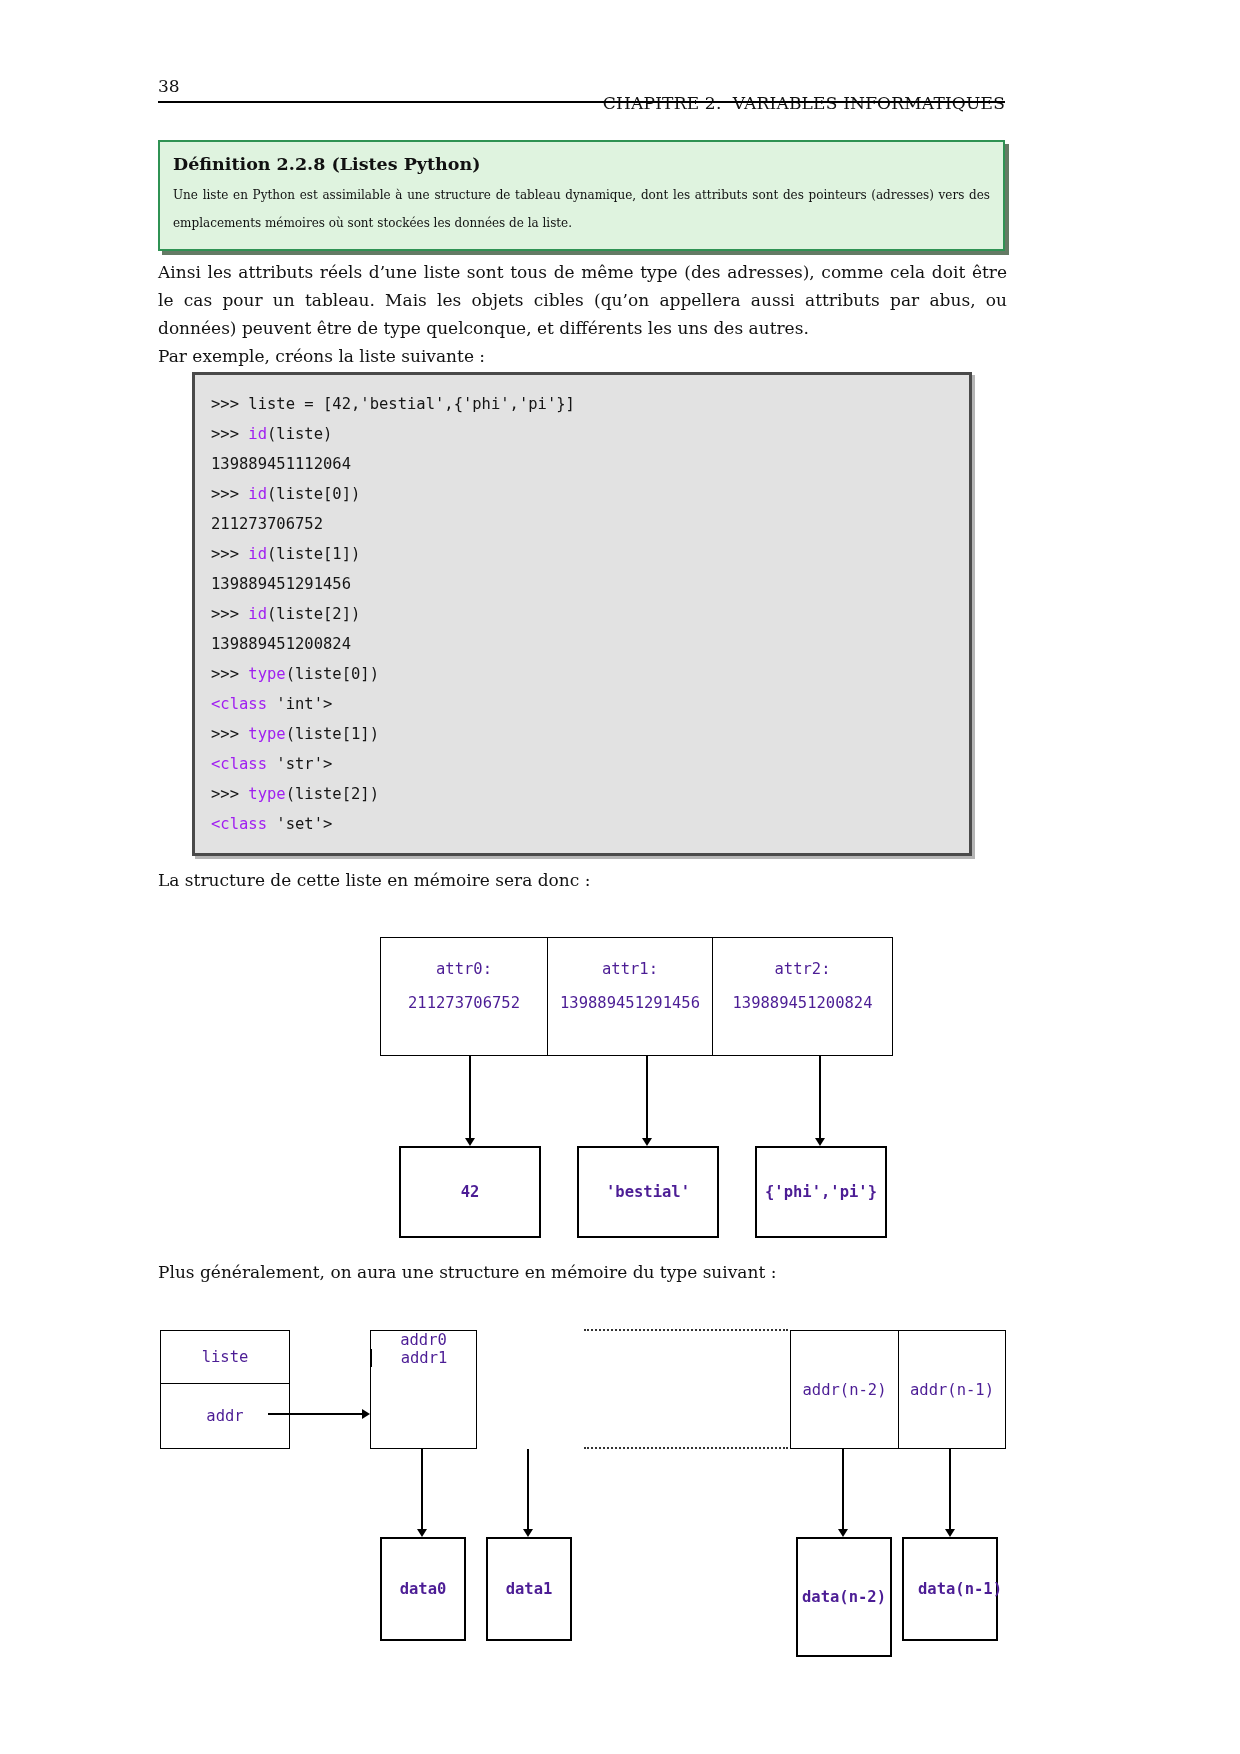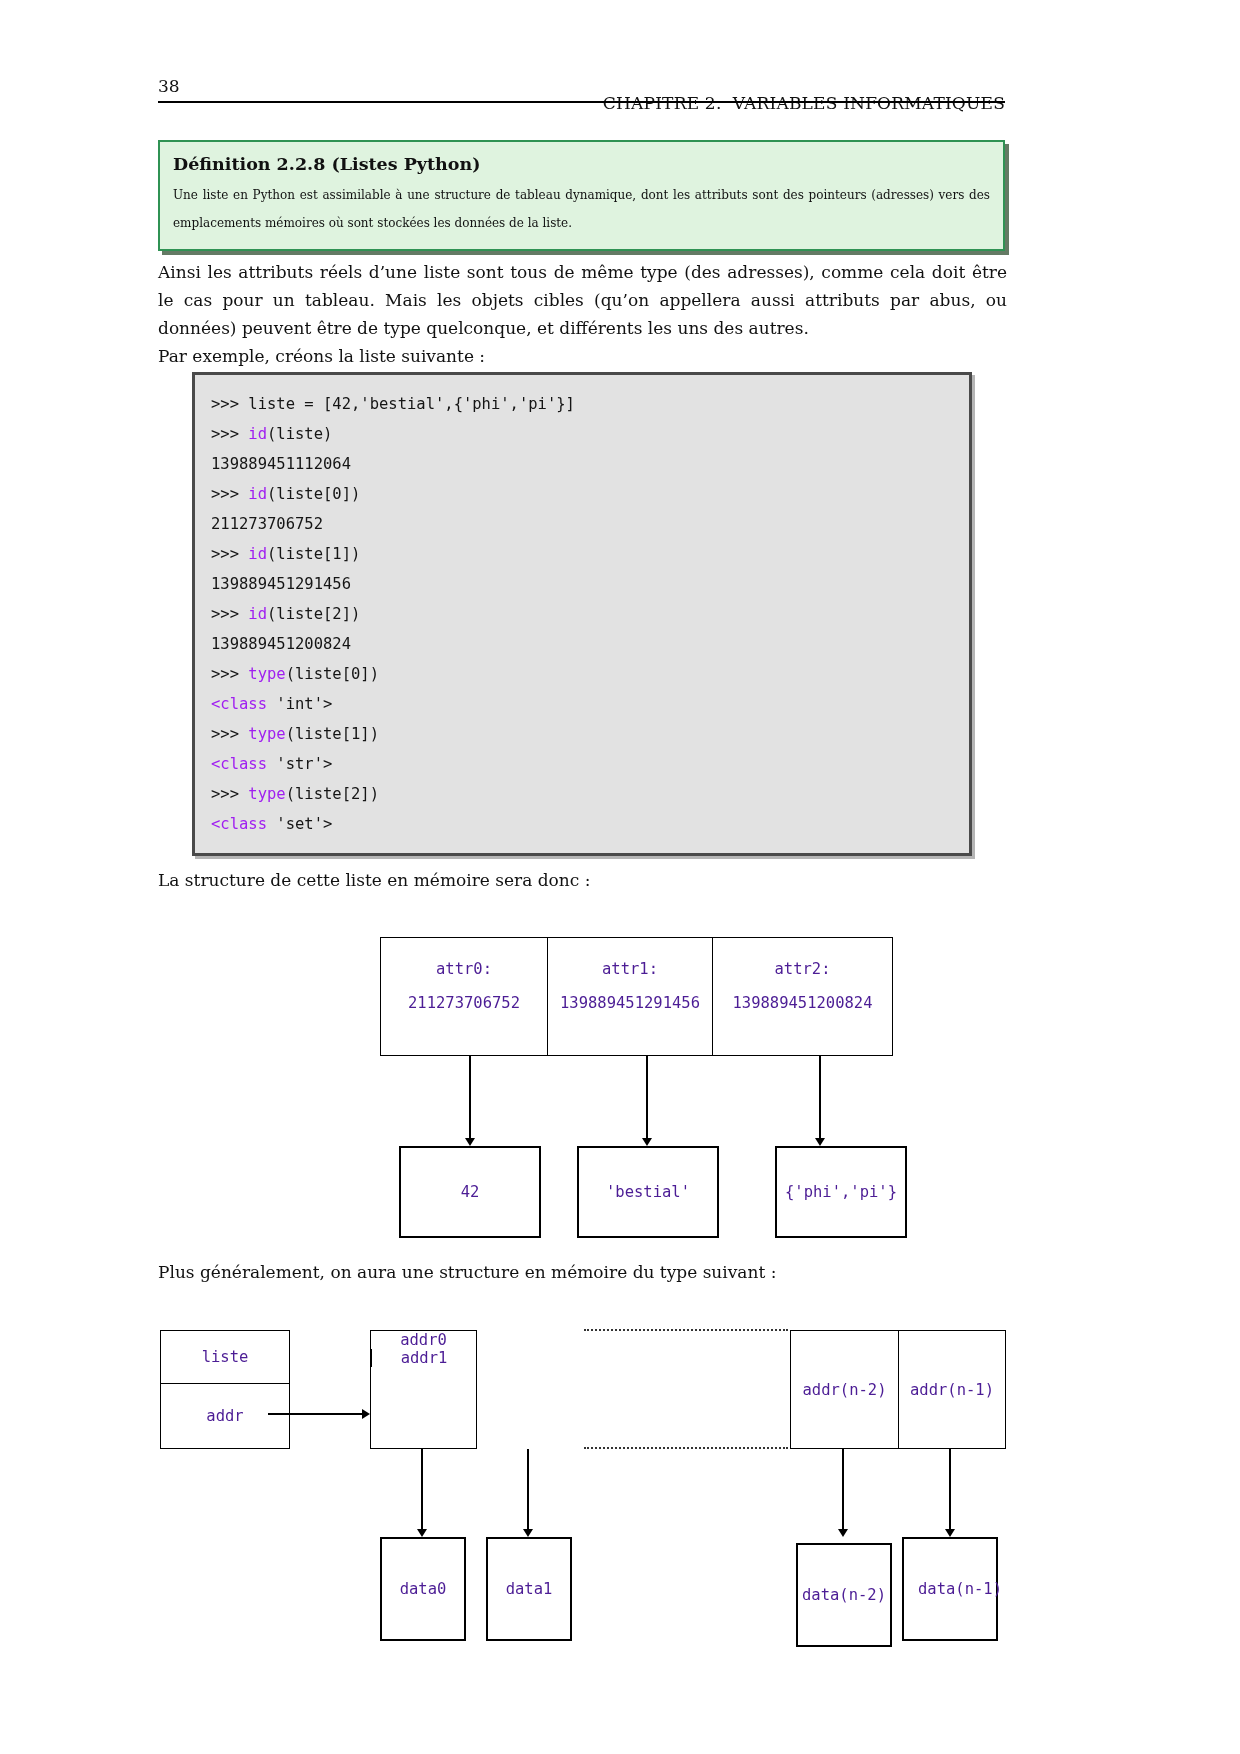--- a/index.html
+++ b/index.html
@@ -38,21 +38,21 @@
   .d1{top:930px;height:320px;}
   .d2{top:1320px;height:334px;}
 
   .attr-table{position:absolute;display:flex;border:1.5px solid #000;box-sizing:border-box;}
   .attr-cell{display:flex;flex-direction:column;align-items:center;box-sizing:border-box;}
   .attr-cell + .attr-cell{border-left:1.5px solid #000;}
   .attr-label{margin-top:22px;}
   .attr-addr{margin-top:16px;}
 
   .vbox{position:absolute;box-sizing:border-box;border:2px solid #000;
-        display:flex;align-items:center;justify-content:center;white-space:pre;}
+        display:flex;align-items:center;justify-content:center;white-space:pre;font-weight:bold;}
 
   .av{position:absolute;width:0;border-left:2px solid #000;}
   .av::after{content:"";position:absolute;left:-6px;bottom:-8px;width:0;height:0;
              border-left:5px solid transparent;border-right:5px solid transparent;
              border-top:8px solid #000;}
 
   .ah{position:absolute;height:0;border-top:2px solid #000;}
   .ah::after{content:"";position:absolute;right:-8px;top:-6px;width:0;height:0;
              border-top:5px solid transparent;border-bottom:5px solid transparent;
              border-left:8px solid #000;}
@@ -122,21 +122,21 @@
         <div class="attr-addr">139889451200824</div>
       </div>
     </div>
 
     <div class="av" style="left:469px;top:126px;height:82px;"></div>
     <div class="av" style="left:646px;top:126px;height:82px;"></div>
     <div class="av" style="left:819px;top:126px;height:82px;"></div>
 
     <div class="vbox" style="left:399px;top:216px;width:142px;height:92px;">42</div>
     <div class="vbox" style="left:577px;top:216px;width:142px;height:92px;">'bestial'</div>
-    <div class="vbox" style="left:775px;top:216px;width:132px;height:92px;">{'phi','pi'}</div>
+    <div class="vbox" style="left:755px;top:216px;width:132px;height:92px;">{'phi','pi'}</div>
   </div>
 
   <div class="para p-general">Plus généralement, on aura une structure en mémoire du type suivant :</div>
 
   <div class="diagram d2">
     <div class="liste-box">
       <div class="liste-top">liste</div>
       <div class="liste-bottom">addr</div>
     </div>
 
@@ -155,17 +155,17 @@
       <div class="addr-cell" style="width:107px;">addr(n-1)</div>
     </div>
 
     <div class="av" style="left:421px;top:129px;height:80px;"></div>
     <div class="av" style="left:527px;top:129px;height:80px;"></div>
     <div class="av" style="left:842px;top:129px;height:80px;"></div>
     <div class="av" style="left:949px;top:129px;height:80px;"></div>
 
     <div class="vbox" style="left:380px;top:217px;width:86px;height:104px;">data0</div>
     <div class="vbox" style="left:486px;top:217px;width:86px;height:104px;">data1</div>
-    <div class="vbox" style="left:796px;top:223px;width:96px;height:104px;">data(n-2)</div>
+    <div class="vbox" style="left:796px;top:217px;width:96px;height:120px;">data(n-2)</div>
     <div class="vbox" style="left:902px;top:217px;width:96px;height:104px;padding-left:20px;">data(n-1)</div>
   </div>
 
 </div>
 
 </body></html>

